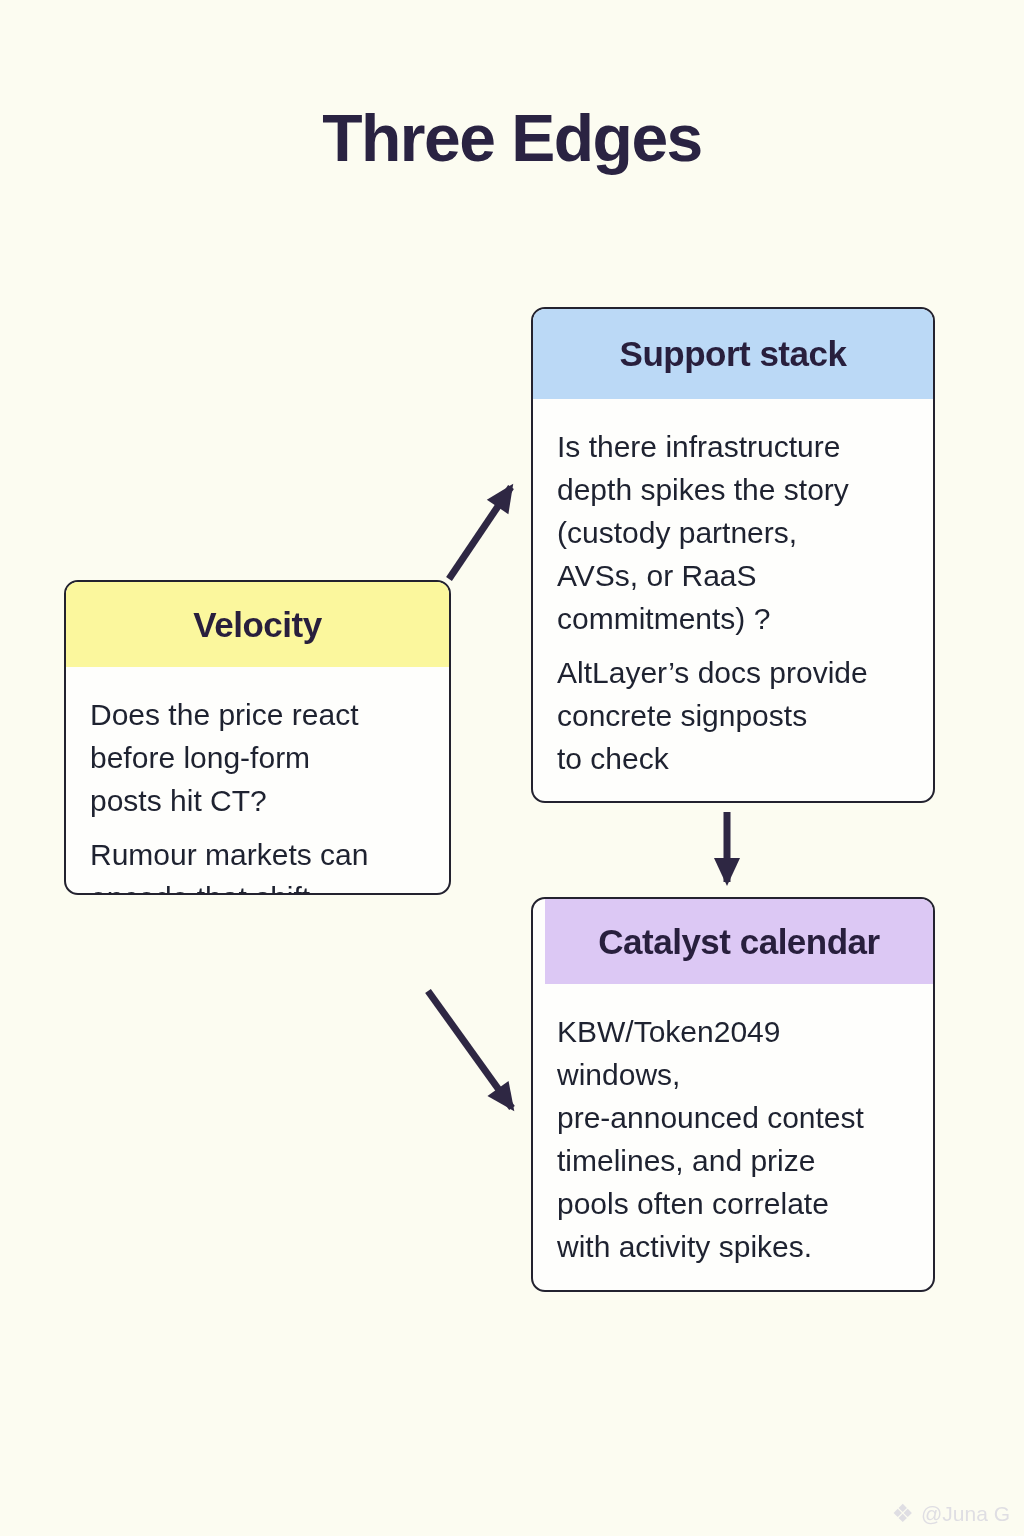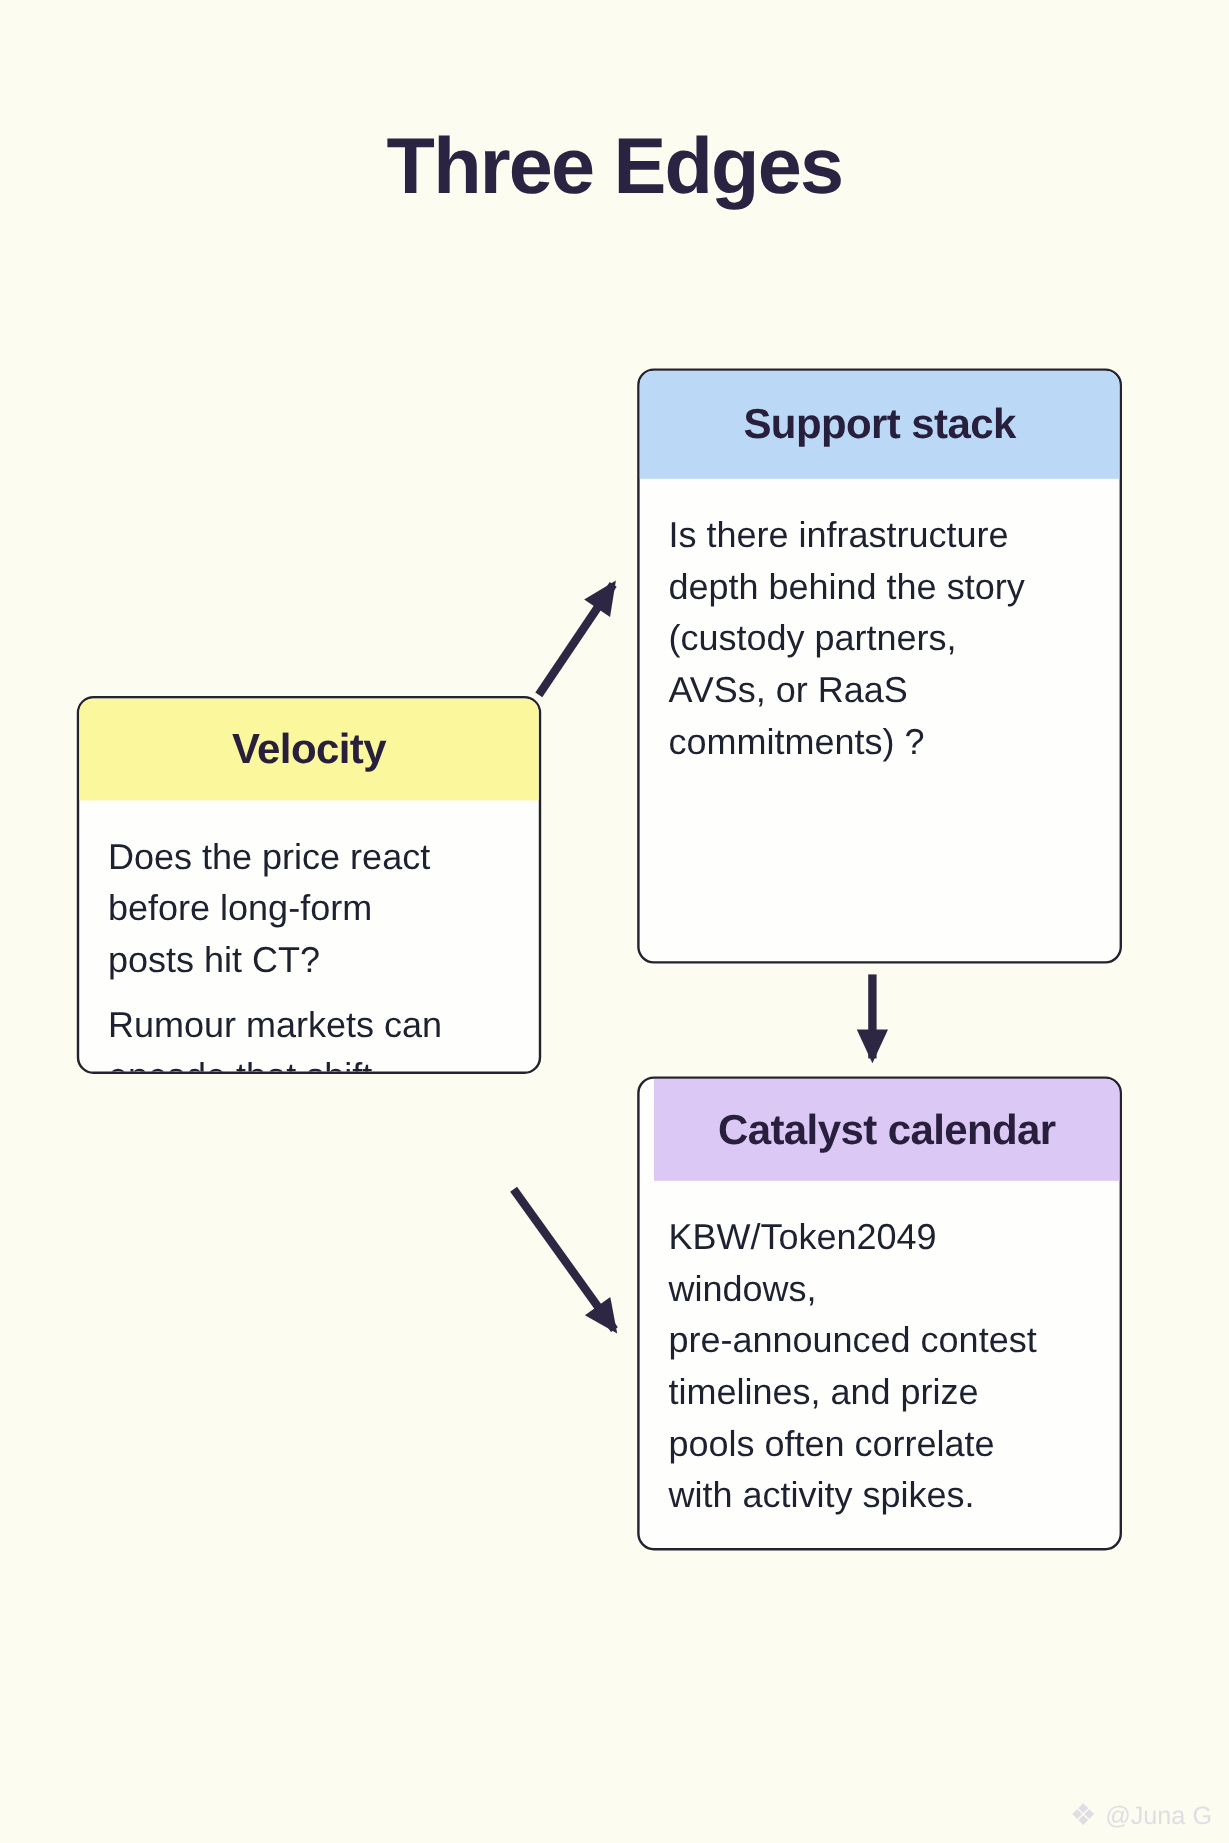--- a/index.html
+++ b/index.html
@@ -98,24 +98,27 @@
 sooner.</p>
   </div>
 </div>
 
 <div class="card" id="card-support">
   <div class="card-header" style="background-color: rgb(187, 217, 246);">
     <span>Support stack</span>
   </div>
   <div class="card-body">
     <p>Is there infrastructure
-depth behind the story
+depth spikes the story
 (custody partners,
 AVSs, or RaaS
 commitments) ?</p>
+    <p>AltLayer’s docs provide
+concrete signposts
+to check</p>
   </div>
 </div>
 
 <div class="card" id="card-catalyst">
   <div class="card-header" style="background-color: rgb(220, 200, 244);">
     <span>Catalyst calendar</span>
   </div>
   <div class="card-body">
     <p>KBW/Token2049
 windows,

